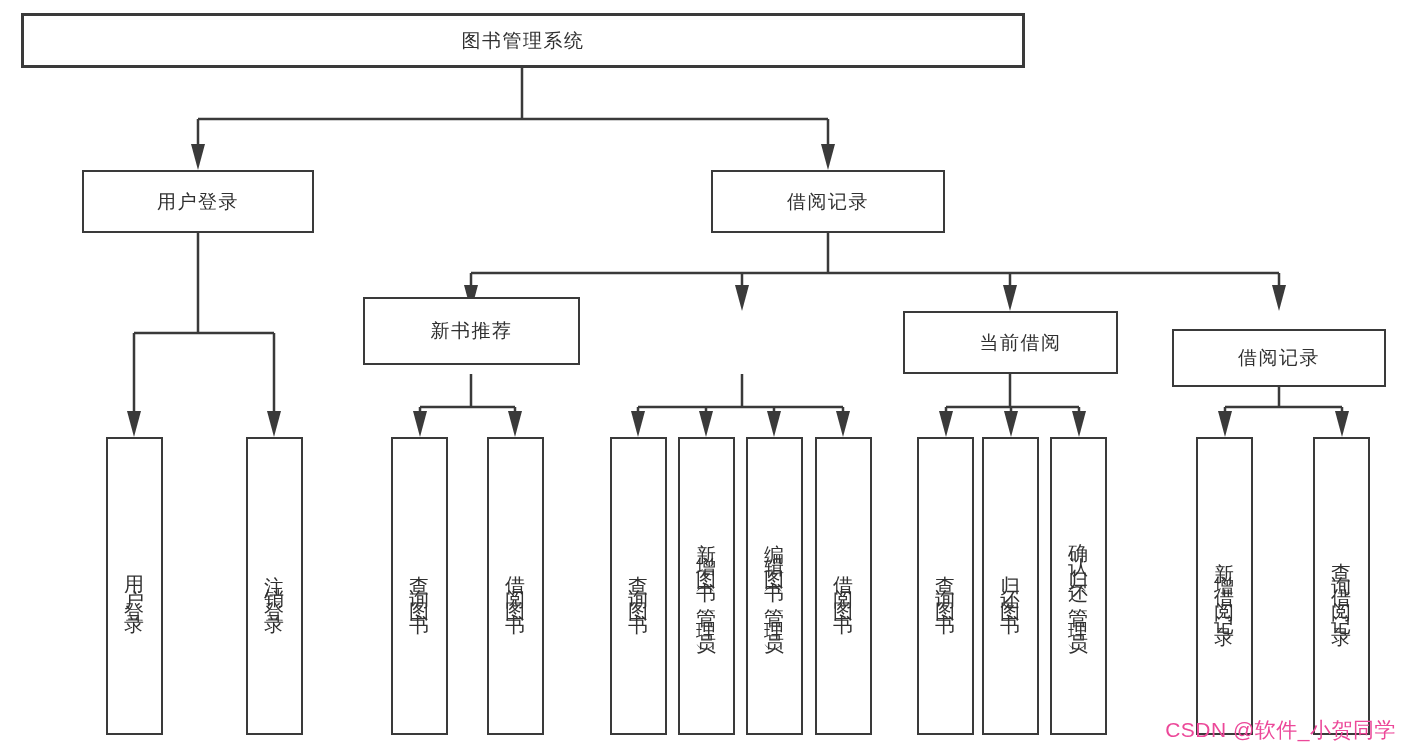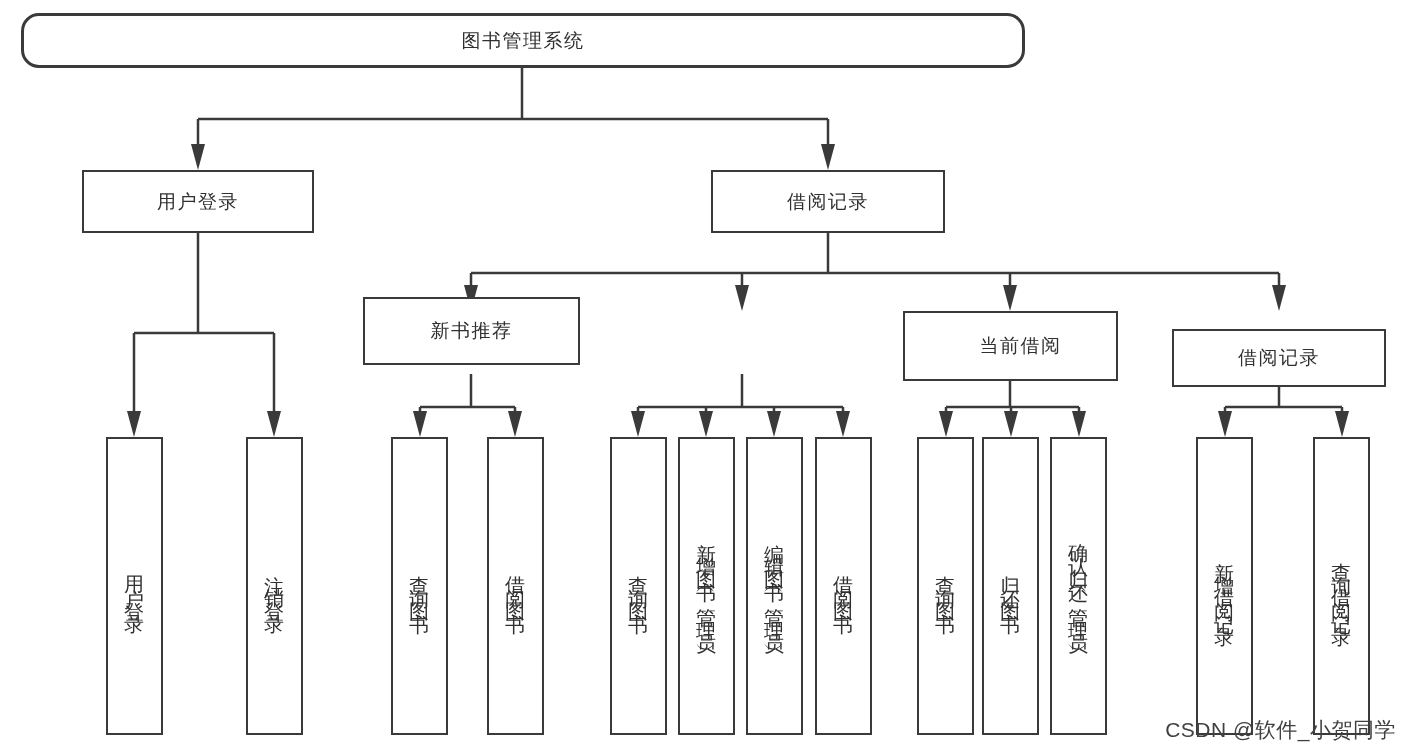--- a/index.html
+++ b/index.html
@@ -12,38 +12,38 @@
     background:#ffffff;
     border:2.5px solid #3a3a3a;
     display:flex;
     align-items:center;
     justify-content:center;
     color:#303030;
     font-size:19px;
     letter-spacing:1.5px;
     z-index:2;
   }
-  .node.root{border-width:3px;font-size:19px;border-radius:18px;}
+  .node.root{border-width:3px;font-size:19px;}
   .leaf{
     width:57px;height:298px;top:437px;
   }
   .leaf .vtext{
     writing-mode:vertical-rl;
     text-orientation:mixed;
     font-size:20px;
     letter-spacing:13px;
     line-height:1.1;
     white-space:nowrap;
   }
   .watermark{
     position:absolute;
     right:9px;
     bottom:3px;
     z-index:5;
-    color:#404040;
+    color:#ec4899;
     font-size:21px;
     letter-spacing:0.5px;
   }
 </style>
 </head>
 <body>
 
 <div id="stage">
 
   <svg id="connectors" viewBox="0 0 1405 747" xmlns="http://www.w3.org/2000/svg">
@@ -96,21 +96,21 @@
   <div class="node" style="left:82px;top:170px;width:232px;height:63px;">
     <span>用户登录</span>
   </div>
   <div class="node" style="left:711px;top:170px;width:234px;height:63px;">
     <span>借阅记录</span>
   </div>
 
   <div class="node" style="left:363px;top:297px;width:217px;height:68px;">
     <span>新书推荐</span>
   </div>
-  <div class="node" style="left:903px;top:311px;width:215px;height:70px;padding-left:20px;">
+  <div class="node" style="left:903px;top:311px;width:215px;height:63px;padding-left:20px;">
     <span>当前借阅</span>
   </div>
   <div class="node" style="left:1172px;top:329px;width:214px;height:58px;">
     <span>借阅记录</span>
   </div>
 
   <div class="node leaf" style="left:106px;">
     <span class="vtext">用户登录</span>
   </div>
   <div class="node leaf" style="left:246px;">

